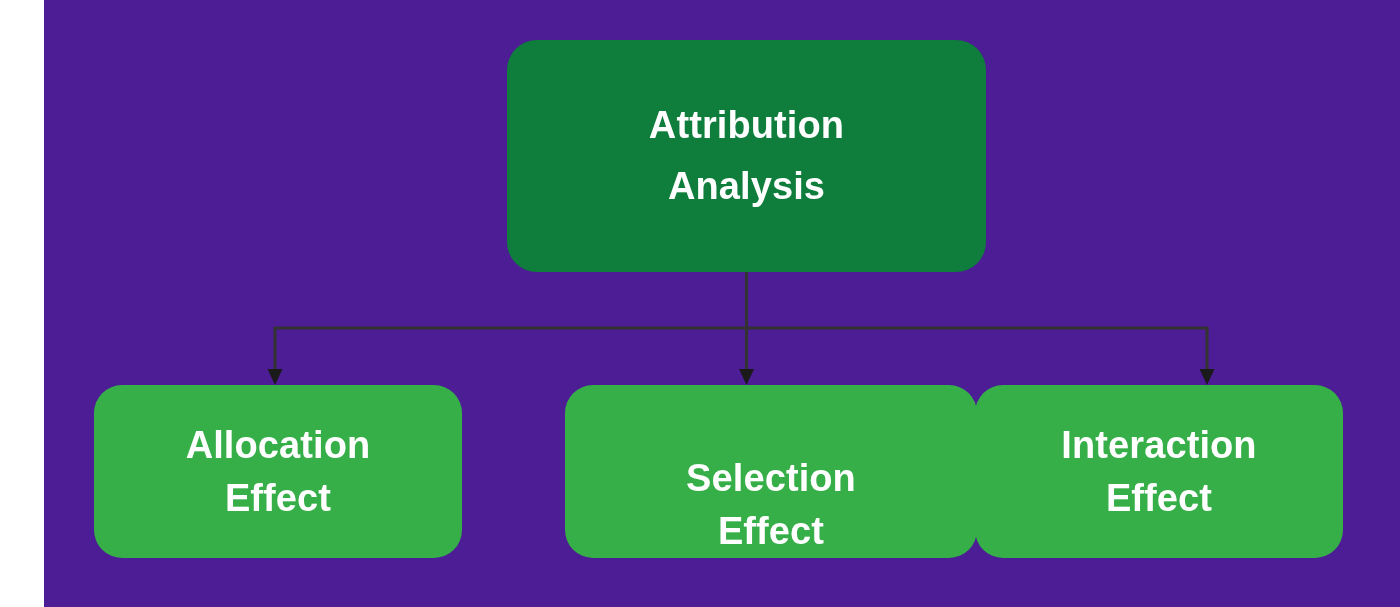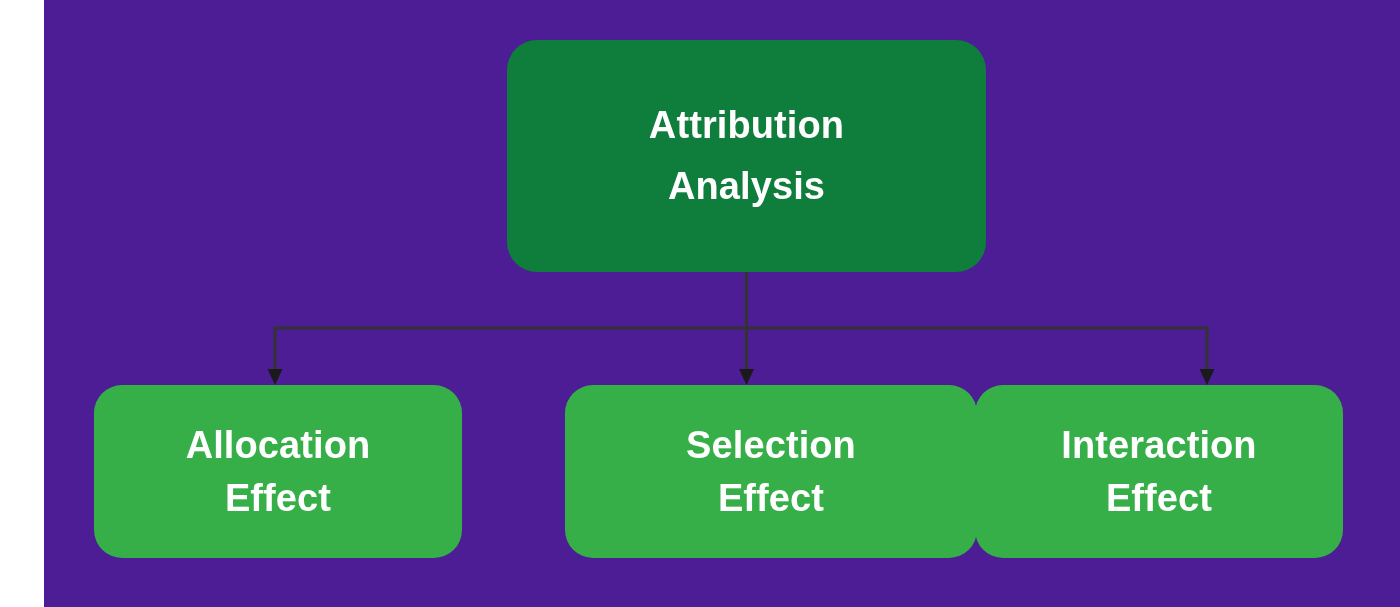--- a/index.html
+++ b/index.html
@@ -62,21 +62,21 @@
     height: 173px;
     top: 385px;
     background: #36AF49;
     border-radius: 28px;
   }
   .node-child .node-label {
     font-size: 38px;
     line-height: 53px;
   }
   #node-allocation { left: 50px;  width: 368px; }
-  #node-selection  { left: 521px; width: 412px; }
+  #node-selection  { left: 521px; width: 412px; align-items: flex-end; }
   #node-interaction{ left: 931px; width: 368px; }
 </style>
 </head>
 <body>
 
 <div id="canvas" style="background: #4c1d95; margin-left: 44px;">
 
   <svg id="edge-layer" viewBox="0 0 1400 607" width="1400" height="607" aria-hidden="true">
 
     <line x1="702.5" y1="272" x2="702.5" y2="329.5" stroke="#333333" stroke-width="3"></line>

